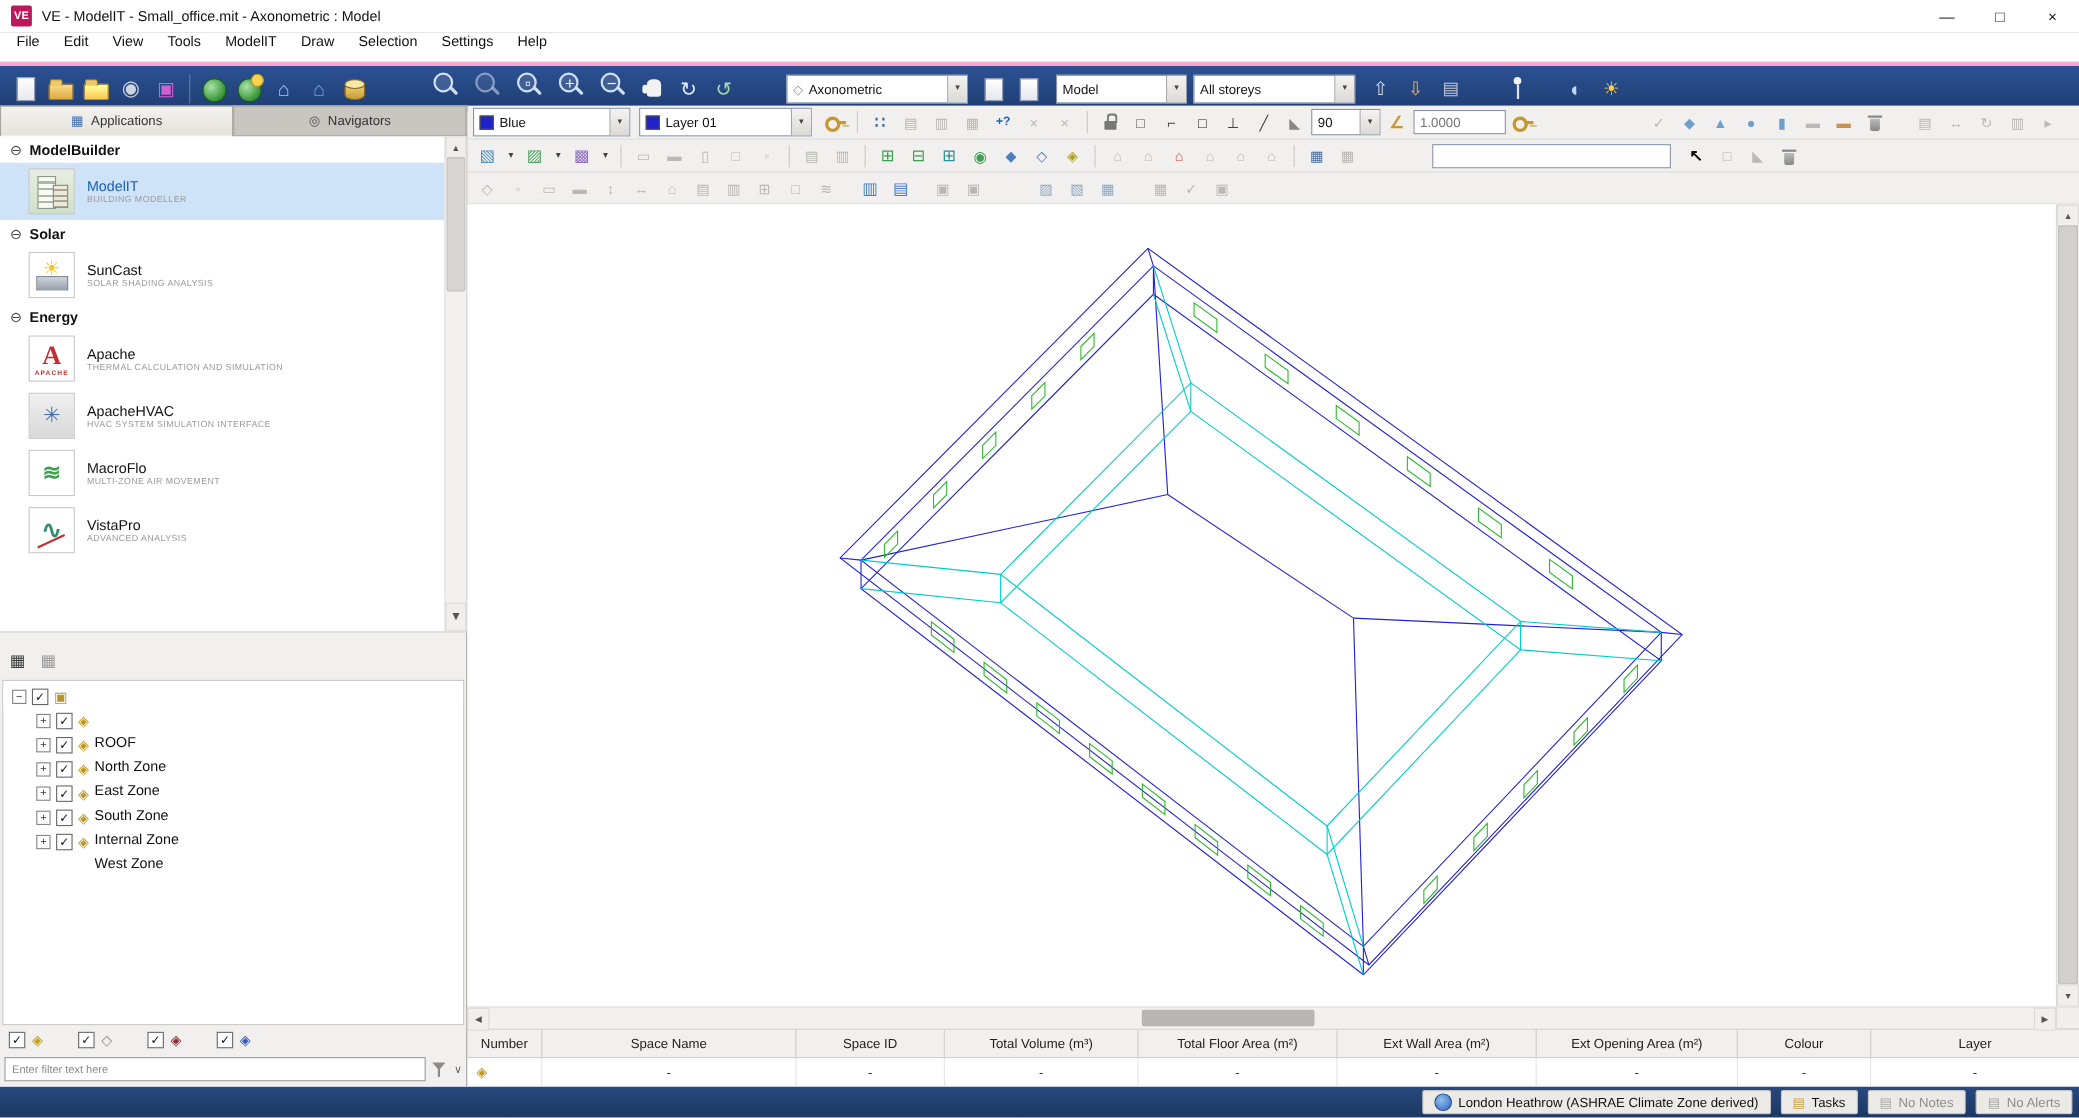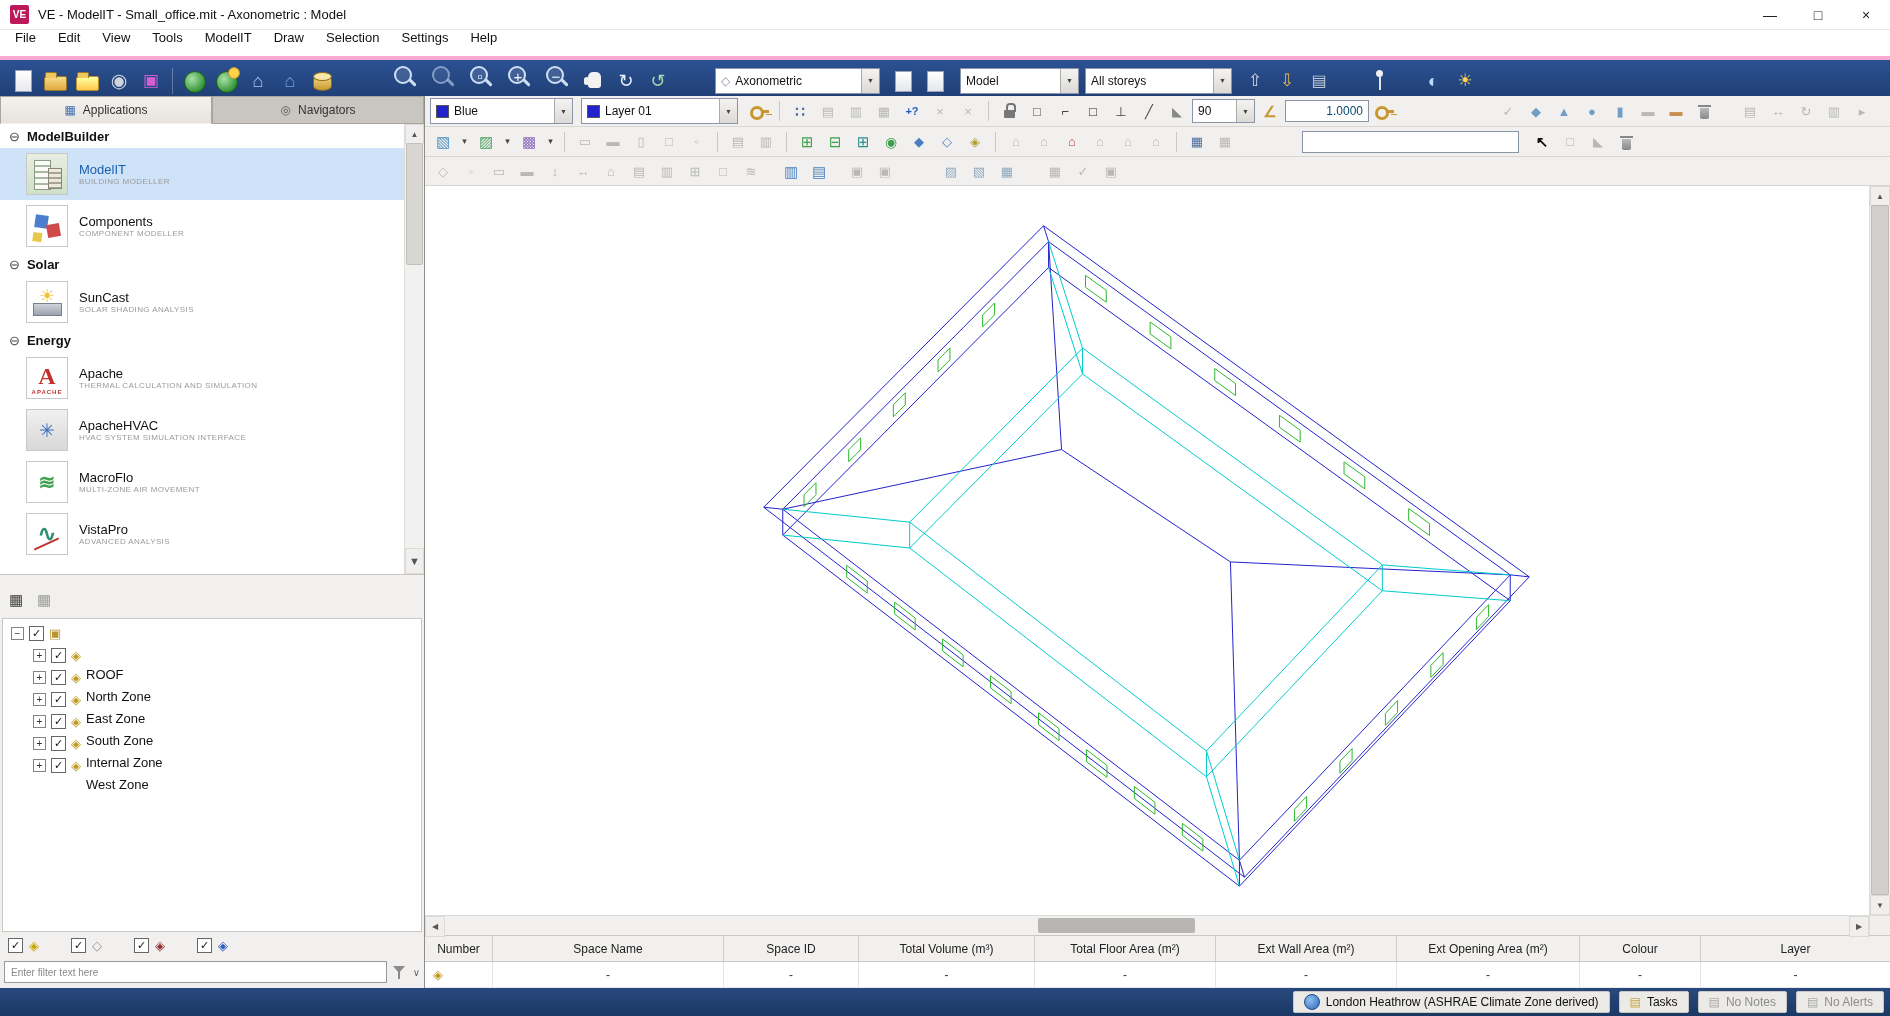--- a/index.html
+++ b/index.html
@@ -73,21 +73,21 @@
   .swatch{width:11px;height:11px;margin-right:5px;border:1px solid #555;flex:0 0 auto;}
 
   
   .main-right{position:absolute;left:425px;top:96px;right:0;bottom:28px;display:flex;flex-direction:column;}
   .trow{background:#f1f0ee;border-bottom:1px solid #d8d6d3;display:flex;align-items:center;padding:0 5px;gap:2px;}
   .trow.r2{height:30px;}
   .trow.r3{height:29px;}
   .trow.r4{height:28px;}
   .small-combo{width:56px;height:22px;}
   .scale-input{width:72px;height:20px;border:1px solid #8a94a8;font-size:12px;padding:0 5px;
-               font-family:"Liberation Sans",sans-serif;text-align:right;background:#fff;color:#0c4a6e;}
+               font-family:"Liberation Sans",sans-serif;text-align:left;background:#fff;color:#737373;}
   .t3-input{width:205px;height:20px;border:1px solid #8a94a8;font-size:12px;padding:0 5px;background:#fff;
             font-family:"Liberation Sans",sans-serif;}
   .pushright{margin-left:auto;}
   .endpad{width:244px;flex:0 0 auto;}
 
   
   .main-left{position:absolute;left:0;top:96px;bottom:28px;width:424px;background:#f1f0ee;
              border-right:1px solid #8f8d8a;display:flex;flex-direction:column;}
   .side-tabs{height:28px;display:flex;flex:0 0 auto;}
   .tab{flex:1;display:flex;align-items:center;justify-content:center;gap:7px;font-size:12px;
@@ -318,30 +318,20 @@
               <span class="ai ai-modelit">
                 <span class="ig"></span>
                 <span class="ig2"></span>
               </span>
               <span class="app-text">
                 <span class="app-name">ModelIT</span>
                 <span class="app-desc">BUILDING MODELLER</span>
               </span>
             </div>
 
-            <div class="app-item">
-              <span class="ai ai-comp">
-                <span class="ig"></span>
-                <span class="ig2"></span>
-              </span>
-              <span class="app-text">
-                <span class="app-name">Components</span>
-                <span class="app-desc">COMPONENT MODELLER</span>
-              </span>
-            </div>
           </div>
         <div class="group-head">
           <span class="collapse">⊖</span>
           <span>Solar</span>
         </div>
         <div>
 
             <div class="app-item">
               <span class="ai ai-sun">
                 <span class="ig">☀</span>

